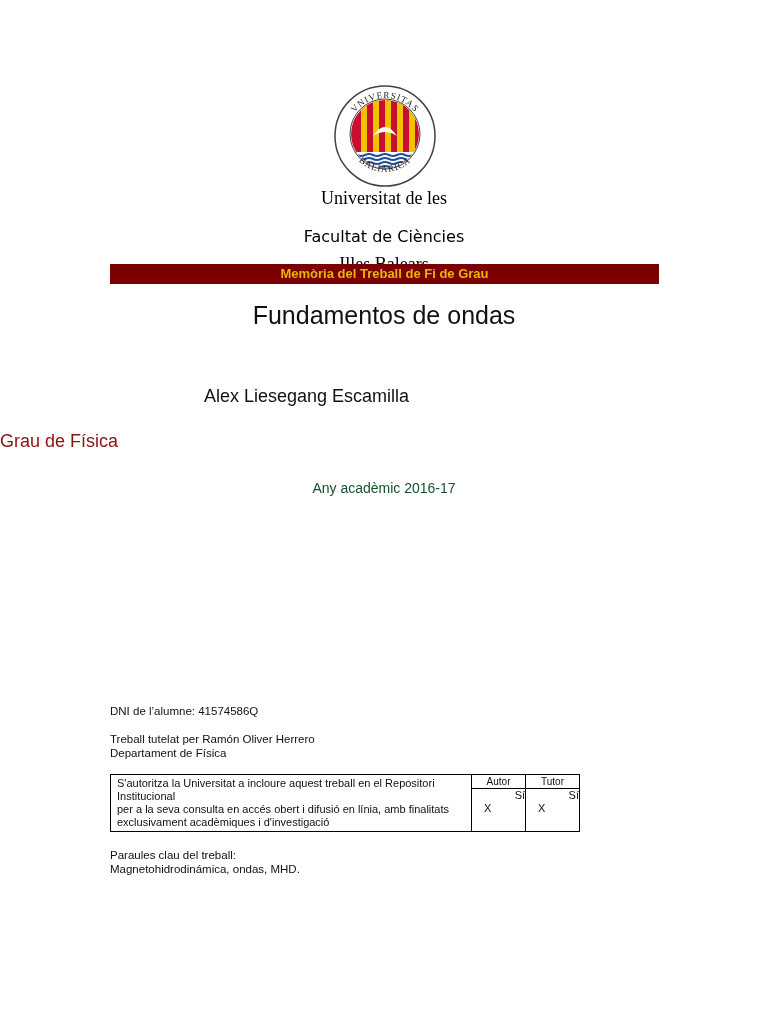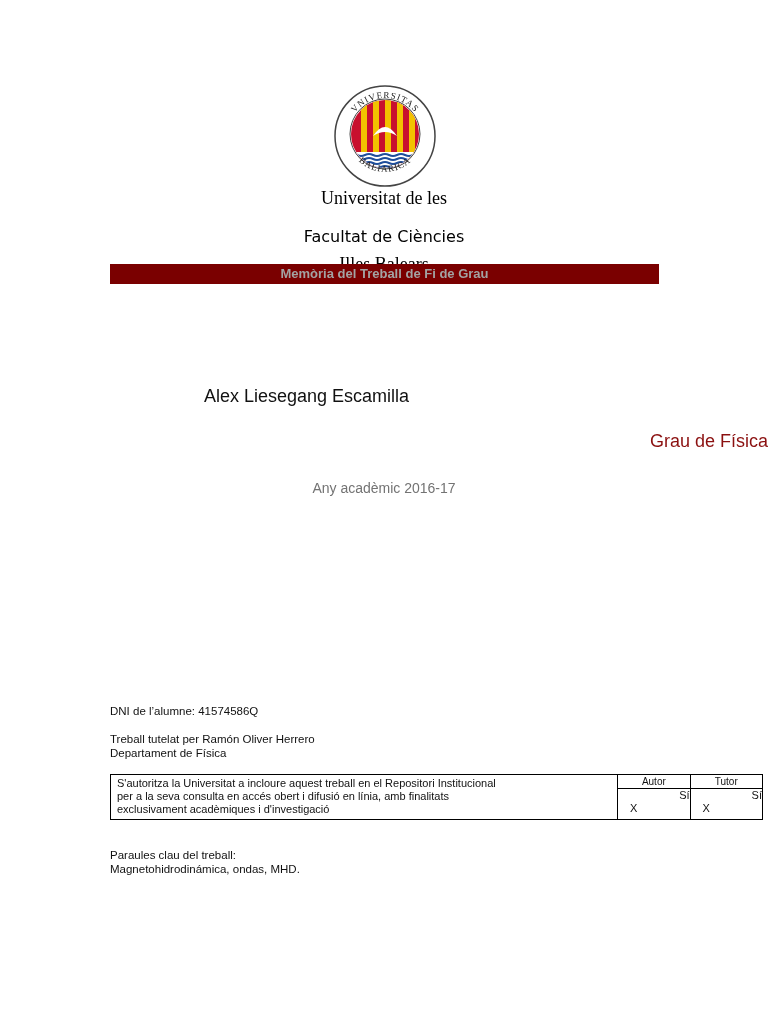--- a/index.html
+++ b/index.html
@@ -14,48 +14,48 @@
     }
     .uni-line1 { top: 189px; }
     .uni-line2 { top: 207px; margin-top: 48px; }
     .faculty {
       position: absolute; left: 0; width: 768px; text-align: center; top: 229px;
       font-family: "DejaVu Sans", sans-serif; font-size: 16px; line-height: 16px;
     }
 
     .banner {
       position: absolute; left: 110px; top: 264px; width: 549px; height: 20px;
-      background: #7a0000; color: #a3a3a3; text-align: center;
+      background: #7a0000; color: #eab308; text-align: center;
       font-weight: bold; font-size: 13px; line-height: 20px;
     }
 
     .title {
       position: absolute; left: 0; width: 768px; text-align: center; top: 300px;
       font-size: 25px; line-height: 30px; color: #111;
     }
     .author {
       position: absolute; left: 0; width: 613px; text-align: center; top: 385px;
       font-size: 18px; line-height: 22px; color: #111;
     }
     .degree {
-      position: absolute; left: 0; width: 768px; text-align: right; top: 430px;
+      position: absolute; left: 0; width: 768px; text-align: left; top: 430px;
       font-size: 18px; line-height: 22px; color: #8b1010;
     }
     .year {
       position: absolute; left: 0; width: 768px; text-align: center; top: 479px;
-      font-size: 14px; line-height: 18px; color: #737373;
+      font-size: 14px; line-height: 18px; color: #14532d;
     }
 
     .info { position: absolute; left: 110px; font-size: 11.5px; line-height: 14px; color: #111; }
     .dni { top: 704px; }
     .tutor-1 { top: 732px; }
     .tutor-2 { top: 746px; }
 
     .auth-table {
-      position: absolute; left: 110px; top: 774px; width: 653px; height: 46px;
+      position: absolute; left: 110px; top: 774px; width: 470px; height: 46px;
       border: 1px solid #000; border-collapse: collapse; font-size: 11px; color: #111;
     }
     .auth-table td { border: 1px solid #000; vertical-align: top; }
     .auth-text { width: 427px; padding: 2px 6px; line-height: 13px; }
     .col { width: 61px; padding: 0; }
     .col-head { height: 14px; line-height: 13px; text-align: center; font-size: 10px; border-bottom: 1px solid #000; }
     .col-val { padding-left: 10px; line-height: 13px; font-size: 11px; text-align: right; }
     .col-x { padding-left: 12px; line-height: 13px; font-size: 11px; }
 
     .keywords { position: absolute; left: 110px; top: 848px; font-size: 11.5px; line-height: 14px; color: #111; }
@@ -95,20 +95,21 @@
   </text>
 </svg>
 
 <div class="uni-name uni-line1">Universitat de les</div>
 <div class="uni-name uni-line2">Illes Balears</div>
 <div class="faculty">Facultat de Ciències</div>
 
 <div class="banner">Memòria del Treball de Fi de Grau</div>
 
 <div class="title">
+  <div>Fundamentos de ondas</div>
 </div>
 
 <div class="author">Alex Liesegang Escamilla</div>
 <div class="degree">Grau de Física</div>
 <div class="year">Any acadèmic 2016-17</div>
 
 <div class="info dni">DNI de l’alumne: 41574586Q</div>
 <div class="info tutor-1">Treball tutelat per Ramón Oliver Herrero</div>
 <div class="info tutor-2">Departament de Física</div>
 

